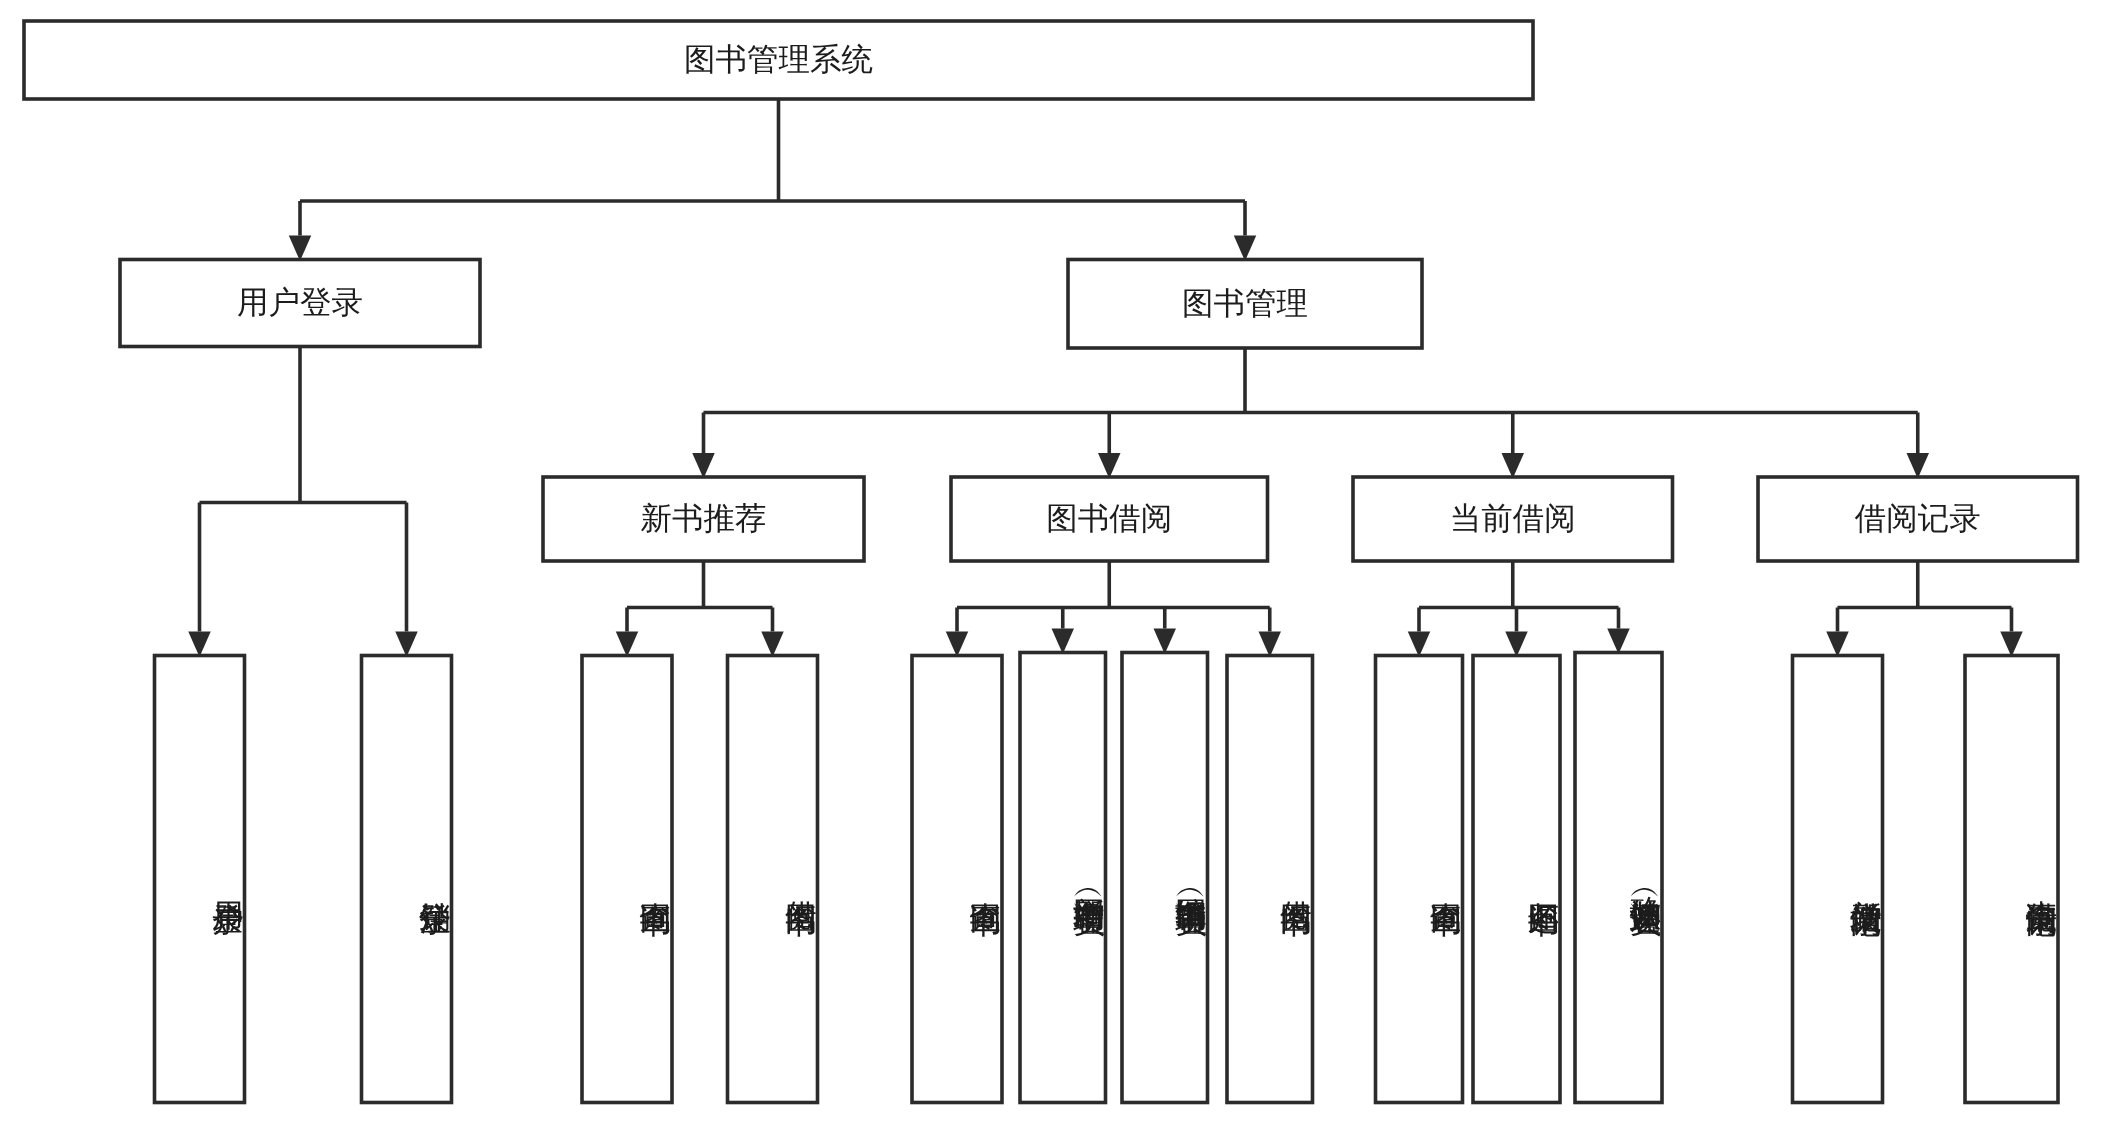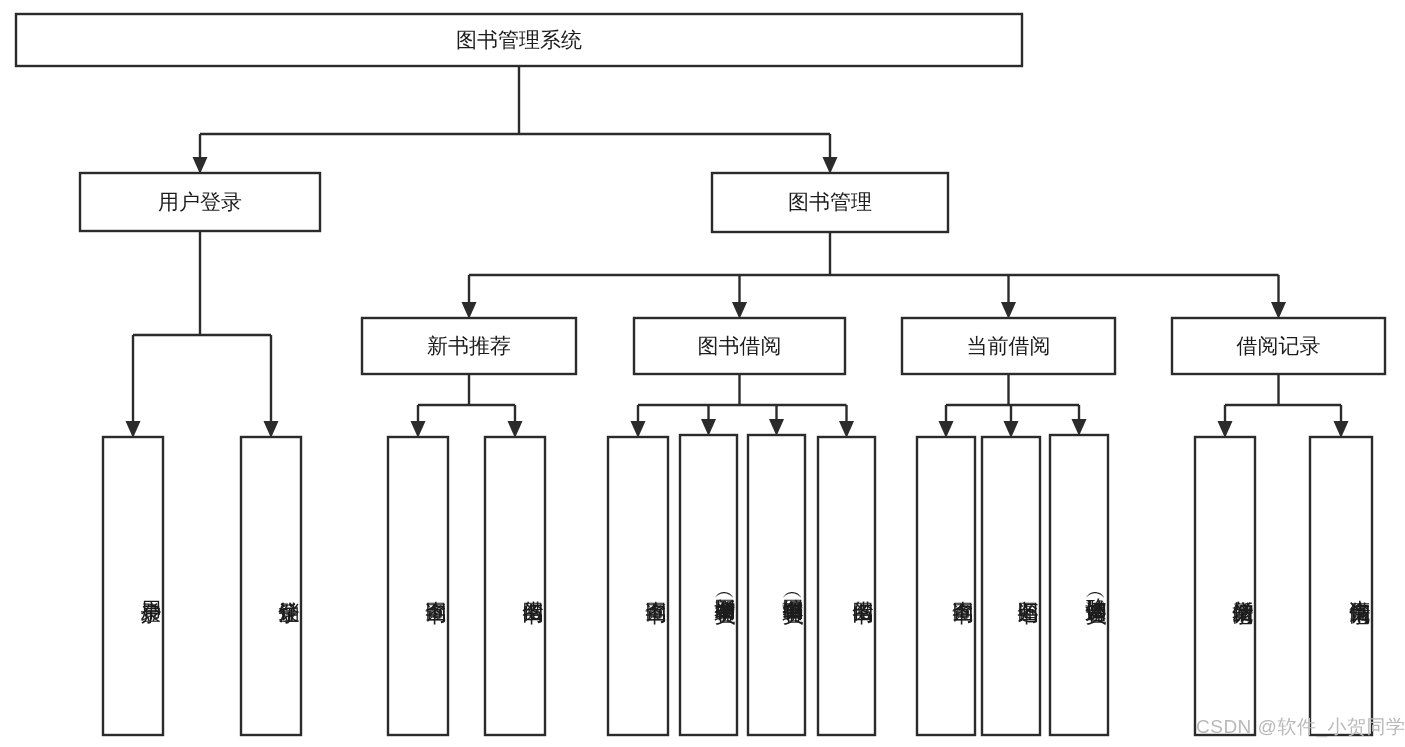--- a/index.html
+++ b/index.html
@@ -171,14 +171,13 @@
       <div class="node-label-v" style="left: 608px; top: 445px; width: 60px; height: 282px;">查询图书</div>
       <div class="node-label-v" style="left: 680px; top: 443px; width: 57px; height: 284px;">新增图书（管理员）</div>
       <div class="node-label-v" style="left: 748px; top: 443px; width: 57px; height: 284px;">编辑图书（管理员）</div>
       <div class="node-label-v" style="left: 818px; top: 445px; width: 57px; height: 282px;">借阅图书</div>
       <div class="node-label-v" style="left: 917px; top: 445px; width: 58px; height: 282px;">查询图书</div>
       <div class="node-label-v" style="left: 982px; top: 445px; width: 58px; height: 282px;">归还图书</div>
       <div class="node-label-v" style="left: 1050px; top: 443px; width: 58px; height: 284px;">确认归还（管理员）</div>
       <div class="node-label-v" style="left: 1195px; top: 445px; width: 60px; height: 282px;">新增借阅记录</div>
       <div class="node-label-v" style="left: 1310px; top: 445px; width: 62px; height: 282px;">查询借阅记录</div>
     </div>
-  <div class="watermark" style="left: 1196px; top: 714px;">CSDN @软件_小贺同学</div>
 </div>
 
 </body></html>

